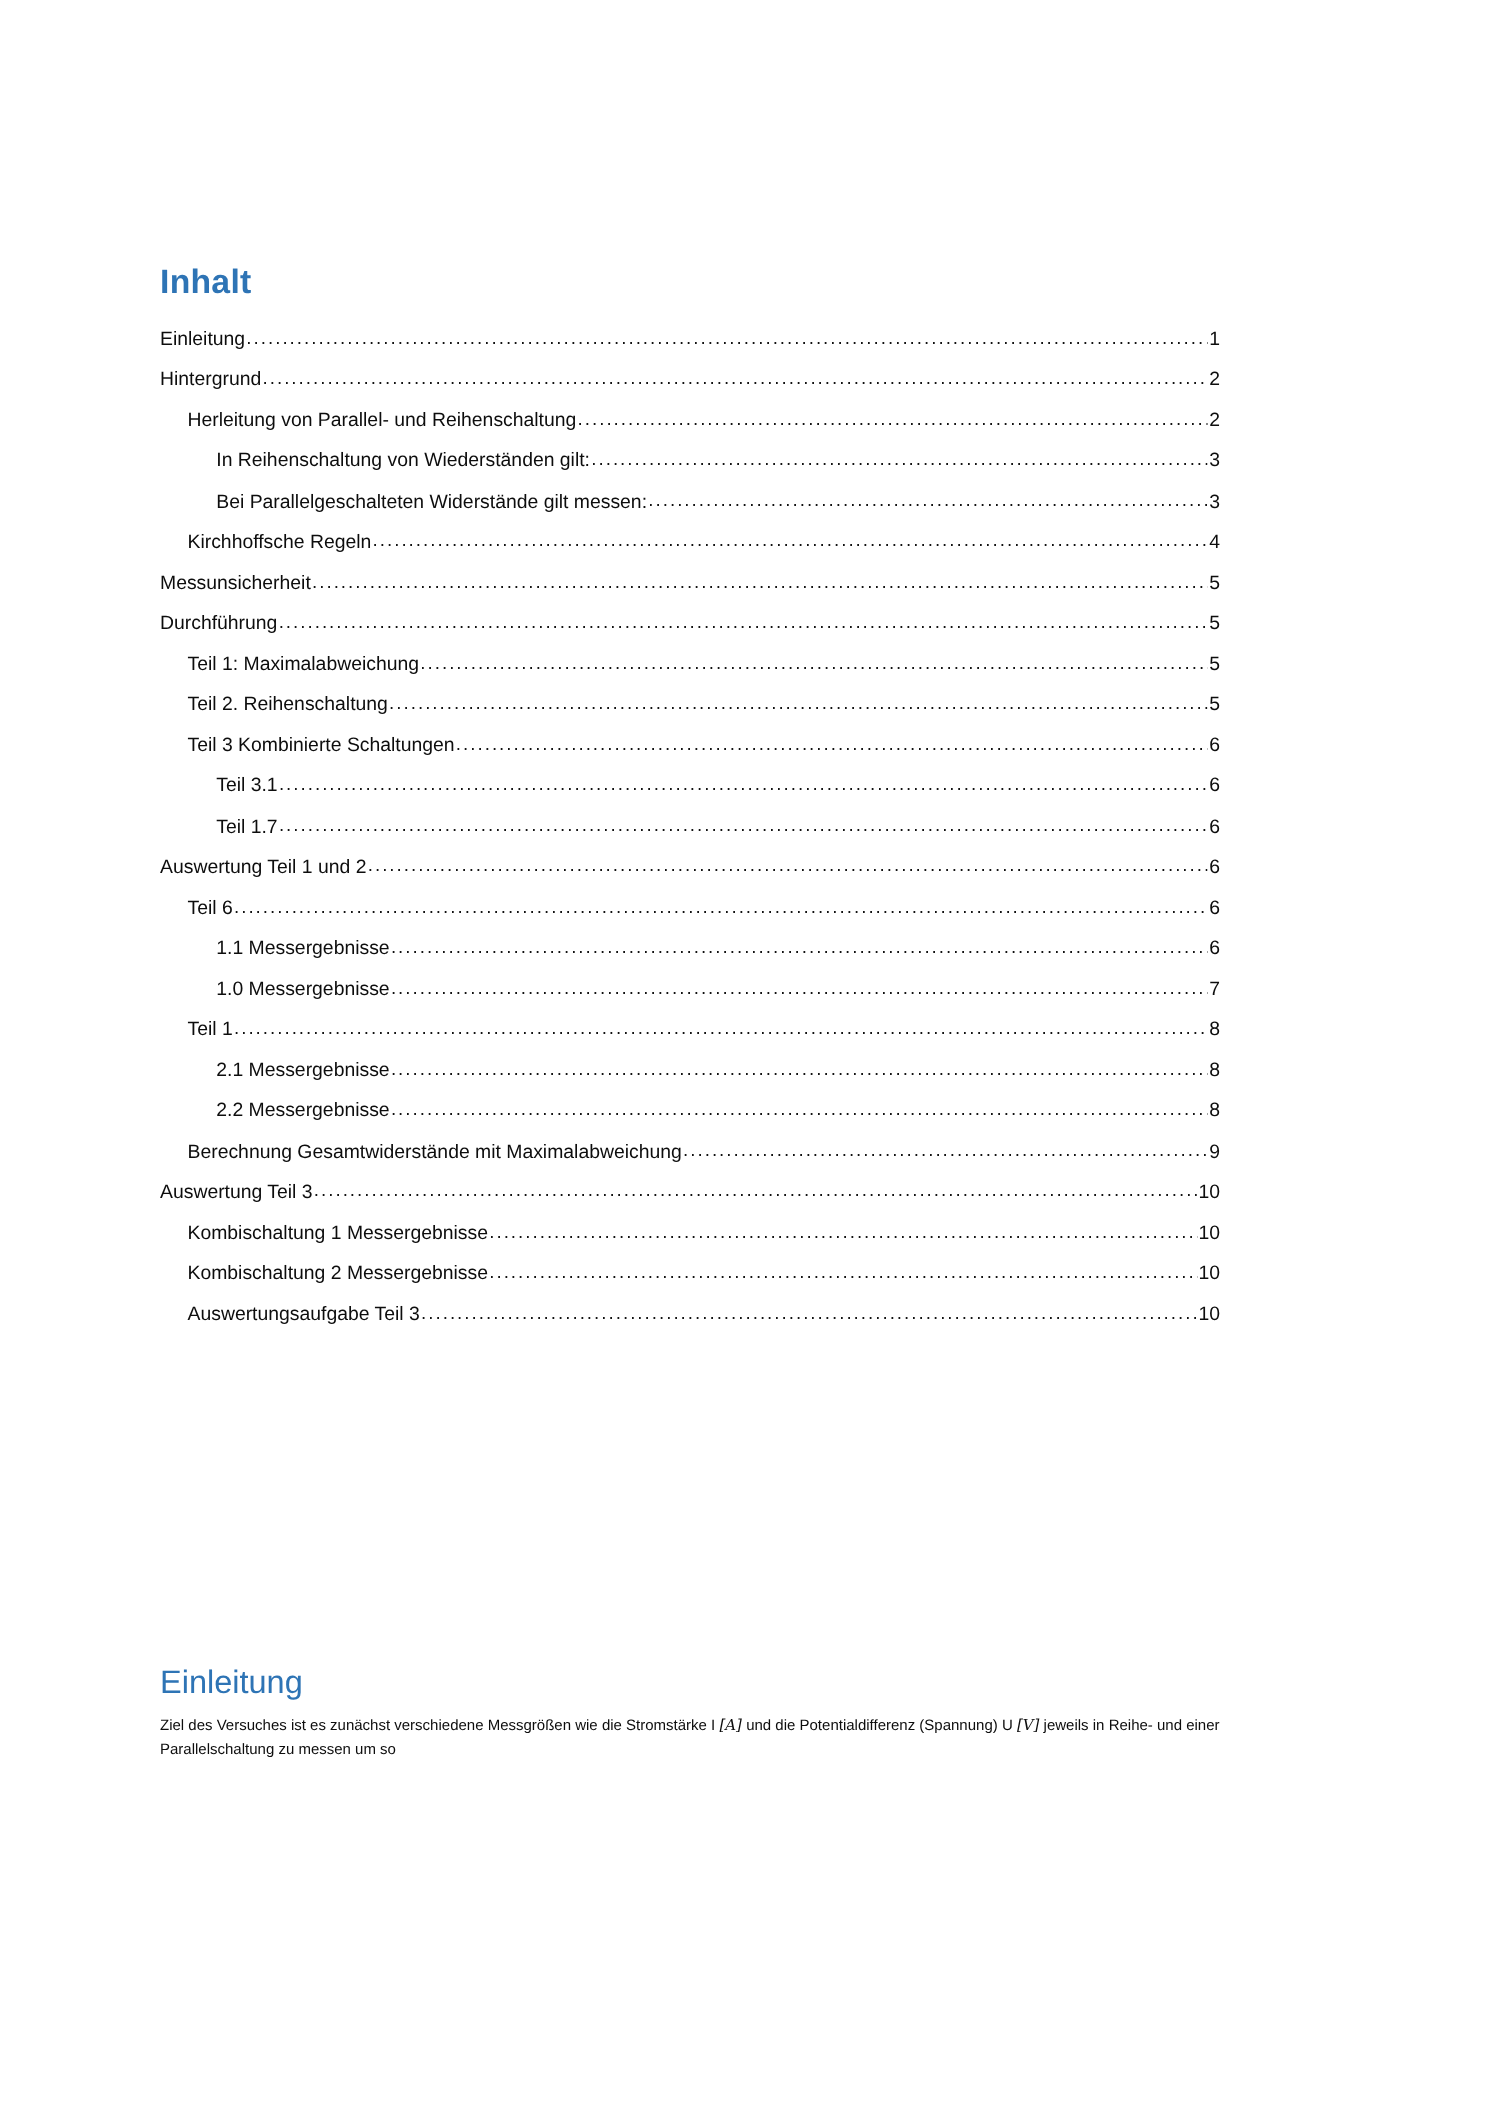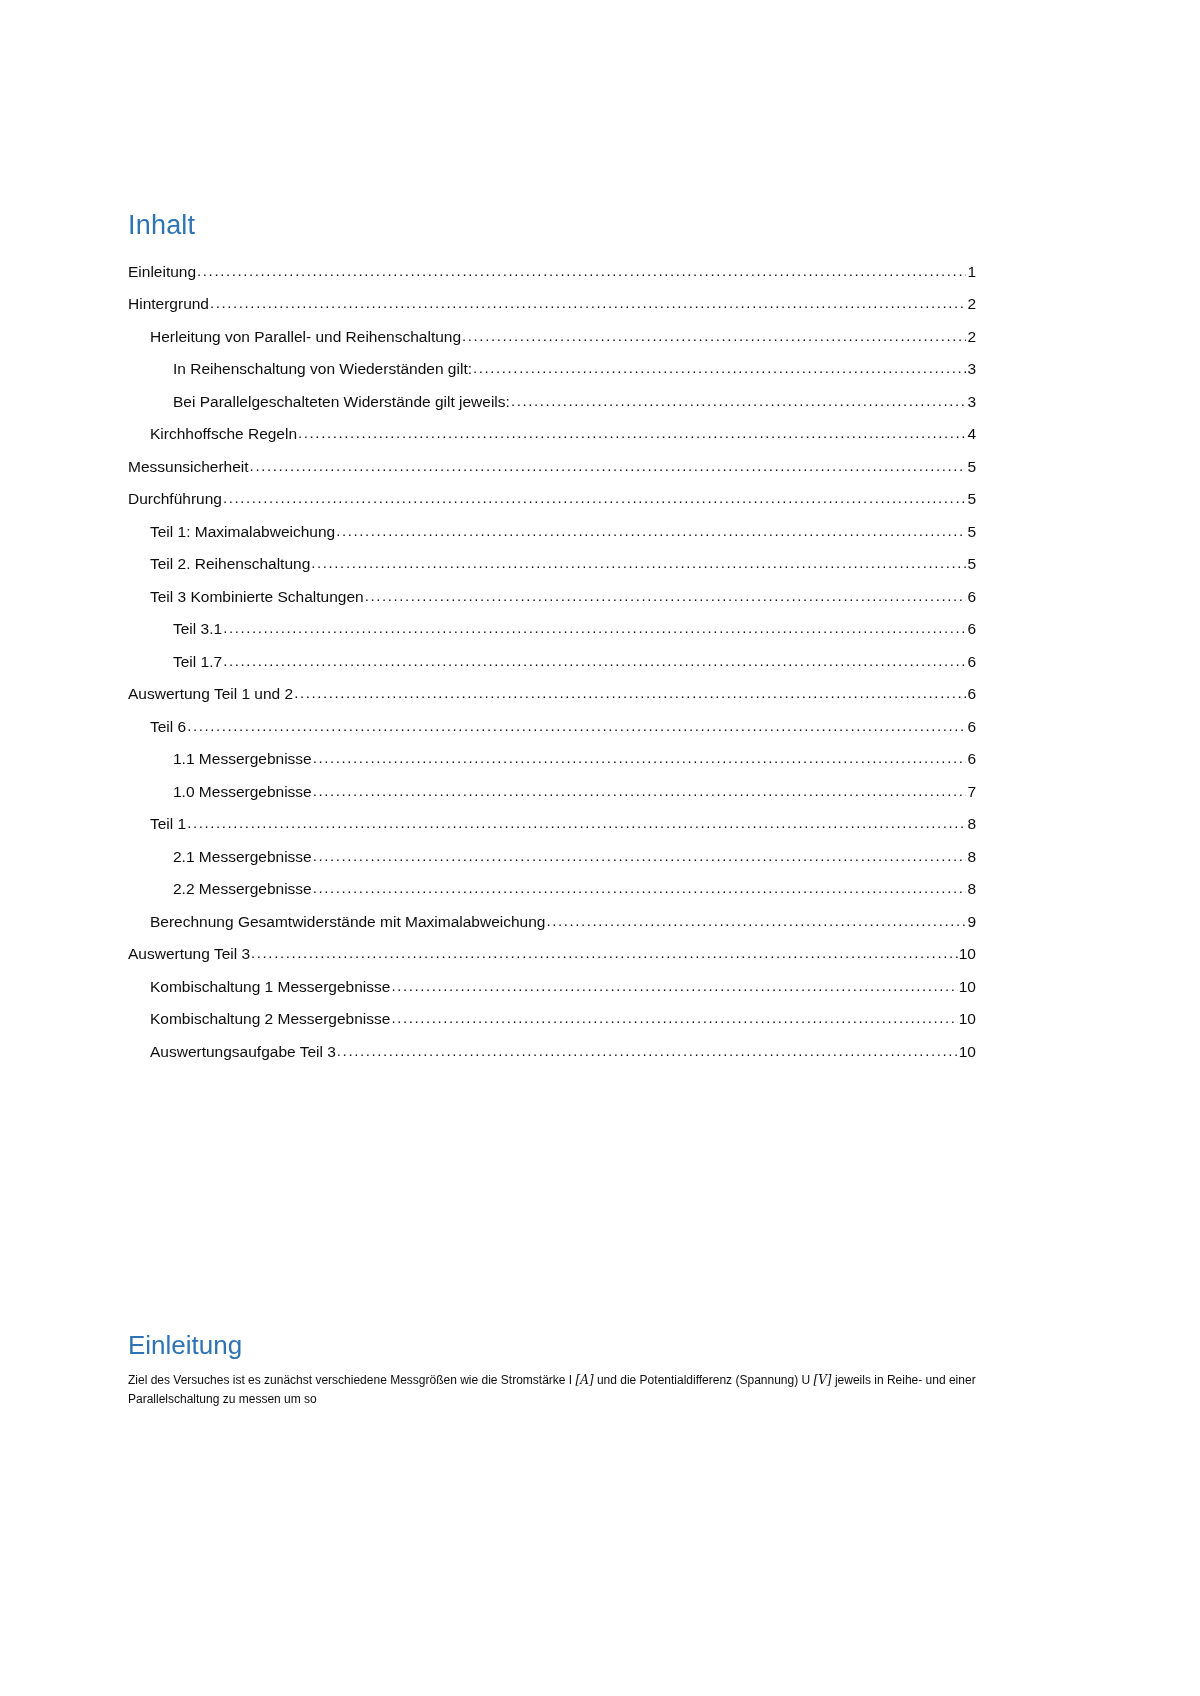--- a/index.html
+++ b/index.html
@@ -24,21 +24,21 @@
     background: #ffffff;
   }
   .content {
     position: absolute;
     left: 128px;
     top: 210px;
     width: 848px;
   }
   h1.doc-heading {
     font-size: 27px;
-    font-weight: normal;
+    font-weight: bold;
     color: #2E74B5;
     margin: 0 0 14px 0;
     letter-spacing: 0.2px;
   }
   .toc {
     margin: 0;
     padding: 0;
     list-style: none;
   }
   .toc-entry {
@@ -116,21 +116,21 @@
           <span class="label">Herleitung von Parallel- und Reihenschaltung</span>
           <span class="dots">...............................................................................................................................................................</span>
           <span class="page-no">2</span>
         </li>
         <li class="toc-entry lvl-3">
           <span class="label">In Reihenschaltung von Wiederständen gilt:</span>
           <span class="dots">...............................................................................................................................................................</span>
           <span class="page-no">3</span>
         </li>
         <li class="toc-entry lvl-3">
-          <span class="label">Bei Parallelgeschalteten Widerstände gilt jeweils:</span>
+          <span class="label">Bei Parallelgeschalteten Widerstände gilt messen:</span>
           <span class="dots">...............................................................................................................................................................</span>
           <span class="page-no">3</span>
         </li>
         <li class="toc-entry lvl-2">
           <span class="label">Kirchhoffsche Regeln</span>
           <span class="dots">...............................................................................................................................................................</span>
           <span class="page-no">4</span>
         </li>
         <li class="toc-entry lvl-1">
           <span class="label">Messunsicherheit</span>

